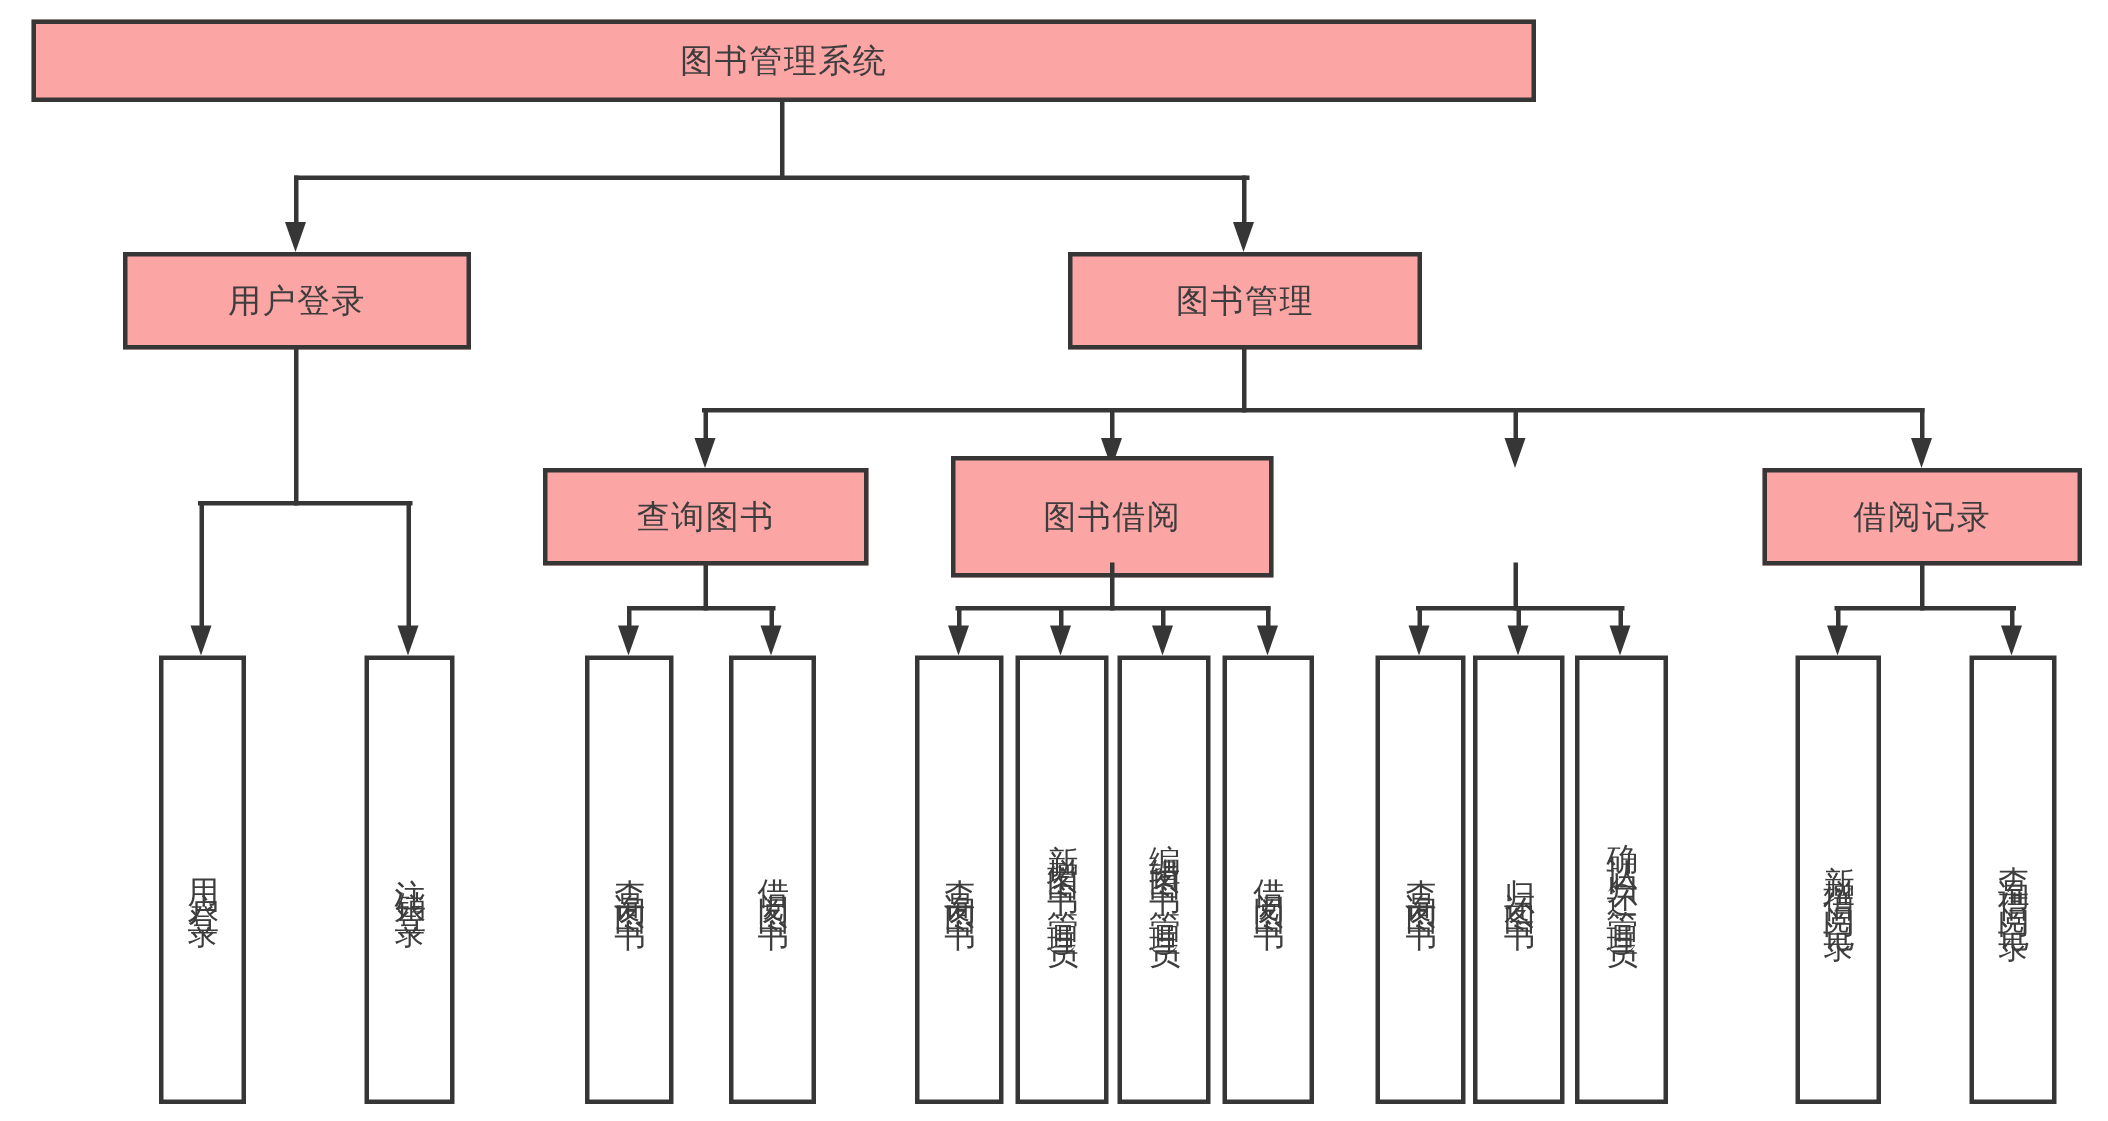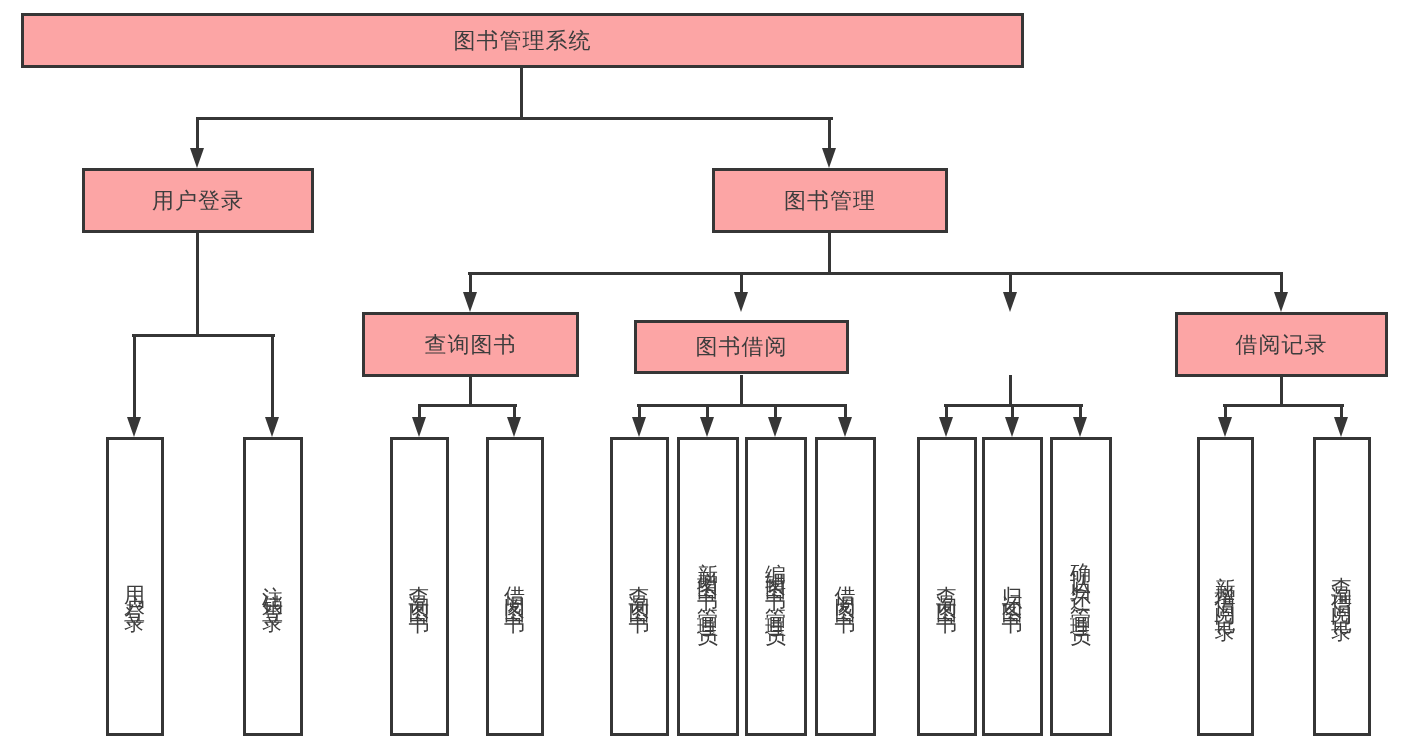--- a/index.html
+++ b/index.html
@@ -103,21 +103,21 @@
   <div class="vline" style="left:740px; top:272px; height:24px;"></div>
   <div class="arr" style="left:734px; top:292px;"></div>
   <div class="vline" style="left:1009px; top:272px; height:24px;"></div>
   <div class="arr" style="left:1003px; top:292px;"></div>
   <div class="vline" style="left:1280px; top:272px; height:24px;"></div>
   <div class="arr" style="left:1274px; top:292px;"></div>
 
   <div class="node" style="left:362px; top:312px; width:217px; height:65px;">
     <span>查询图书</span>
   </div>
-  <div class="node" style="left:634px; top:320px; width:215px; height:54px;">
+  <div class="node" style="left:634px; top:304px; width:215px; height:81px;">
     <span>图书借阅</span>
   </div>
   <div class="node" style="left:1175px; top:312px; width:213px; height:65px;">
     <span>借阅记录</span>
   </div>
 
   <div class="vline" style="left:469px; top:375px; height:32px;"></div>
   <div class="hline" style="left:418px; top:404px; width:99px;"></div>
   <div class="vline" style="left:418px; top:404px; height:17px;"></div>
   <div class="arr" style="left:412px; top:417px;"></div>

